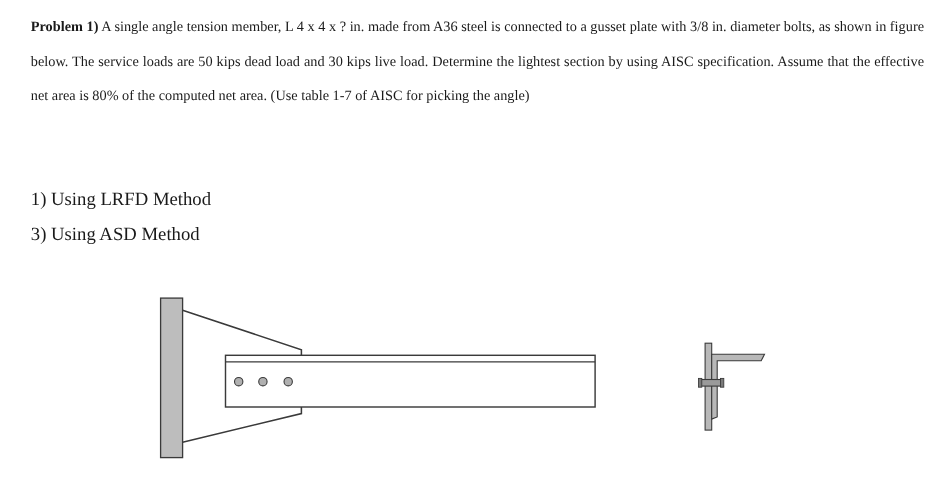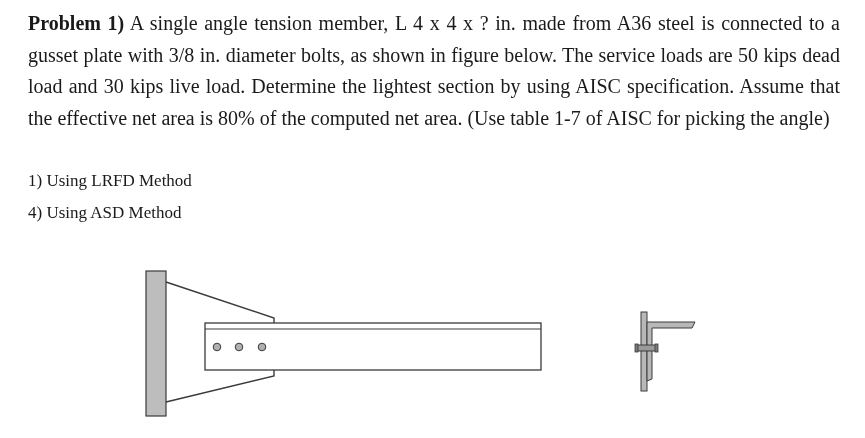--- a/index.html
+++ b/index.html
@@ -13,21 +13,21 @@
       position: relative;
       overflow: hidden;
       font-family: "Liberation Serif", "DejaVu Serif", serif;
       color: #1a1a1a;
     }
     .problem {
       position: absolute;
       left: 28px;
       top: 8px;
       width: 812px;
-      font-size: 20px;
+      font-size: 13px;
       line-height: 31.5px;
       text-align: justify;
       text-align-last: left;
     }
     .problem b {
       font-weight: bold;
     }
     .methods {
       position: absolute;
       left: 28px;
@@ -46,21 +46,21 @@
   </style>
 </head>
 <body>
 
 <div class="problem">
   <b>Problem 1)</b><span> A single angle tension member, L 4 x 4 x ? in. made from A36 steel is connected to a gusset plate with 3/8 in. diameter bolts, as shown in figure below. The service loads are 50 kips dead load and 30 kips live load. Determine the lightest section by using AISC specification. Assume that the effective net area is 80% of the computed net area. (Use table 1-7 of AISC for picking the angle)</span>
 </div>
 
 <div class="methods">
   <div>1) Using LRFD Method</div>
-  <div>4) Using ASD Method</div>
+  <div>3) Using ASD Method</div>
 </div>
 
 <svg class="figure" width="865" height="438" viewBox="0 0 865 438">
 
   <g>
 
     <polyline points="166,282 274,318 274,323" fill="none" stroke="#3a3a3a" stroke-width="1.4"></polyline>
     <polyline points="274,370 274,376 166,402" fill="none" stroke="#3a3a3a" stroke-width="1.4"></polyline>
 
     <rect x="146" y="271" width="20" height="145" fill="#bdbdbd" stroke="#3a3a3a" stroke-width="1.2"></rect>

